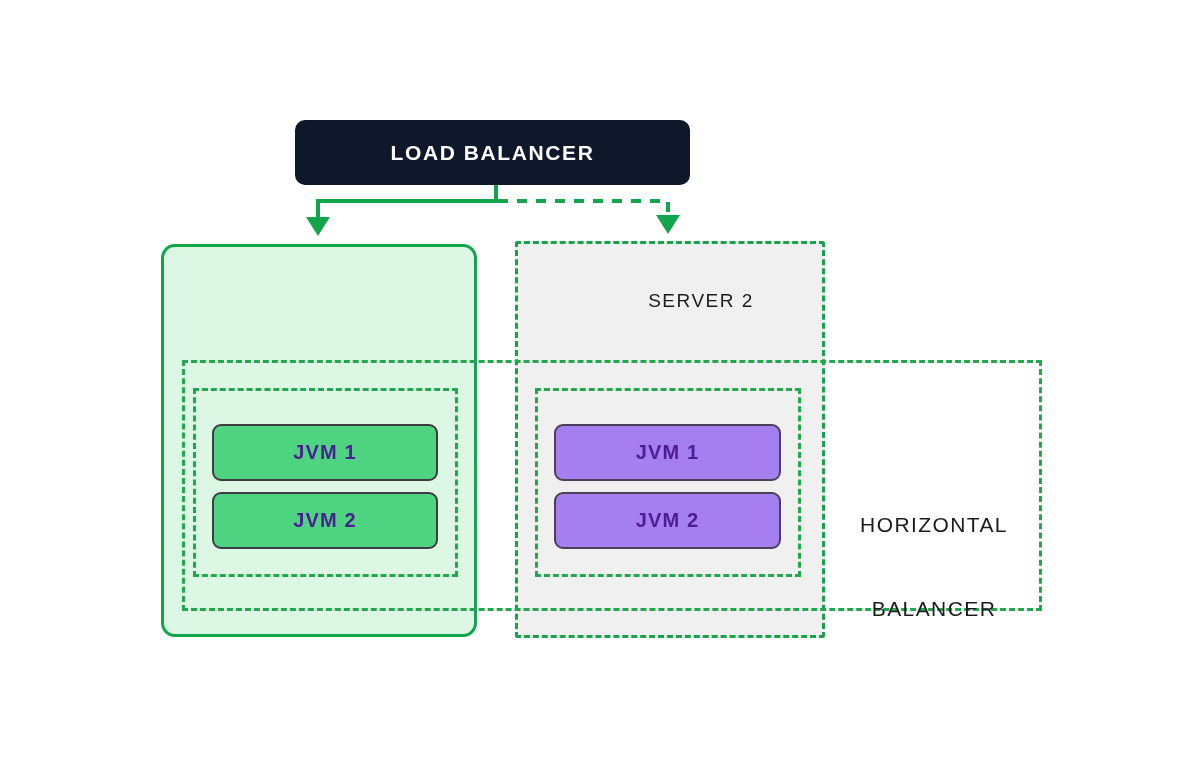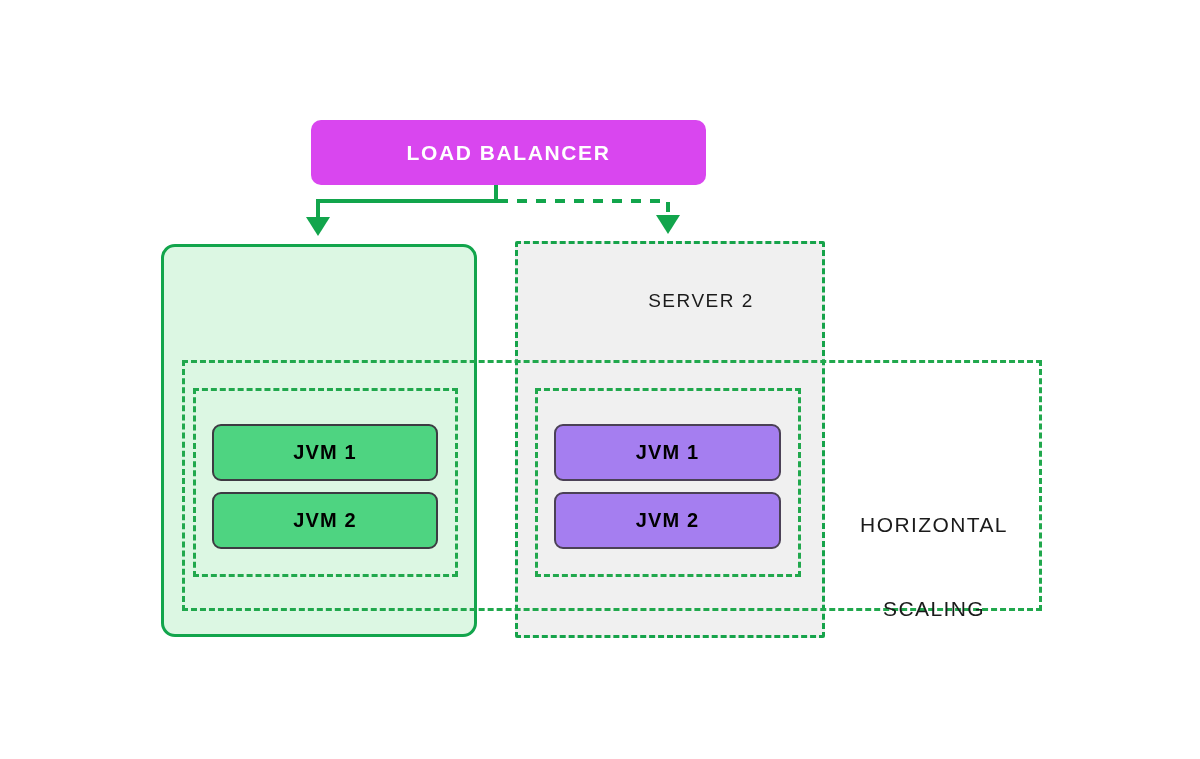--- a/index.html
+++ b/index.html
@@ -31,25 +31,25 @@
     position: absolute;
     margin: 0;
     padding: 0;
     white-space: pre;
     text-align: center;
   }
 
   
   #load-balancer {
     position: absolute;
-    left: 311px;
+    left: 295px;
     top: 120px;
     width: 395px;
     height: 65px;
-    background: #d946ef;
+    background: #0f172a;
     border-radius: 10px;
   }
   #load-balancer .lb-text {
     position: absolute;
     left: 0;
     top: 0;
     width: 395px;
     height: 65px;
     line-height: 65px;
     color: #ffffff;
@@ -122,21 +122,21 @@
   }
   #jvm-group-1 { left: 193px; top: 388px; width: 265px; height: 189px; }
   #jvm-group-2 { left: 535px; top: 388px; width: 266px; height: 189px; }
 
   
   .jvm-box {
     position: absolute;
     border: 2px solid #3e3a45;
     border-radius: 9px;
     box-sizing: border-box;
-    color: #000000;
+    color: #4c1d95;
     font-size: 20px;
     font-weight: bold;
     letter-spacing: 1.1px;
     text-align: center;
     display: flex;
     align-items: center;
     justify-content: center;
   }
   .jvm-green { background: #4ed481; border-color: #3d3a42; }
   .jvm-purple { background: #a57ef0; border-color: #4b4156; }
@@ -169,21 +169,21 @@
   </div>
 
   <div id="server-1"></div>
 
   <div id="server-2"></div>
   <div class="lbl server-title" id="server-2-title">SERVER 2</div>
 
   <div id="horizontal-scaling-box"></div>
   <div class="lbl" id="horizontal-scaling-label">
     <div>HORIZONTAL</div>
-    <div>SCALING</div>
+    <div>BALANCER</div>
   </div>
 
   <div class="jvm-group" id="jvm-group-1"></div>
   <div class="jvm-group" id="jvm-group-2"></div>
 
   <div class="jvm-box jvm-green" id="s1-jvm-1">JVM 1</div>
   <div class="jvm-box jvm-green" id="s1-jvm-2">JVM 2</div>
 
   <div class="jvm-box jvm-purple" id="s2-jvm-1">JVM 1</div>
   <div class="jvm-box jvm-purple" id="s2-jvm-2">JVM 2</div>

